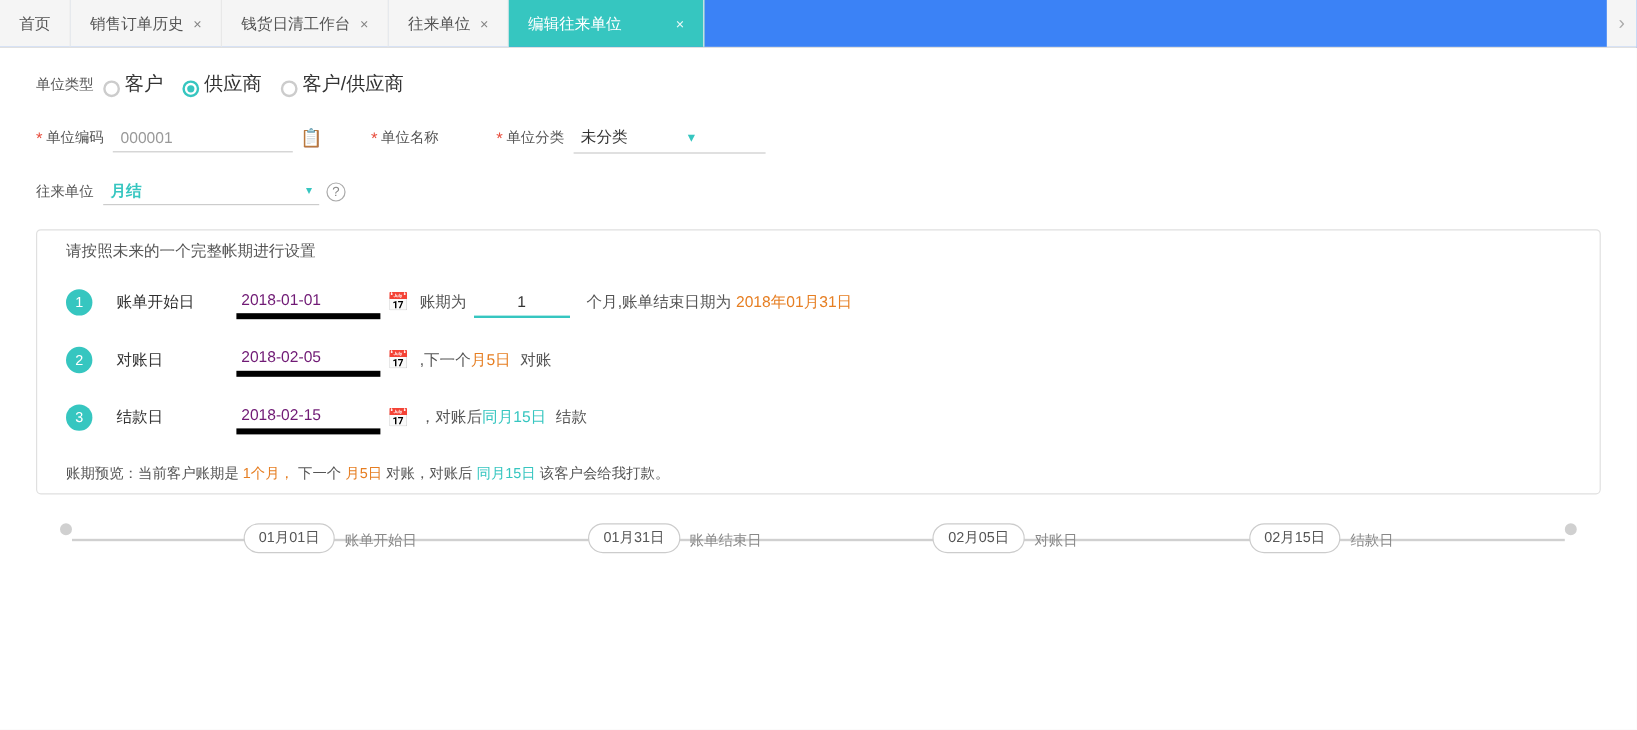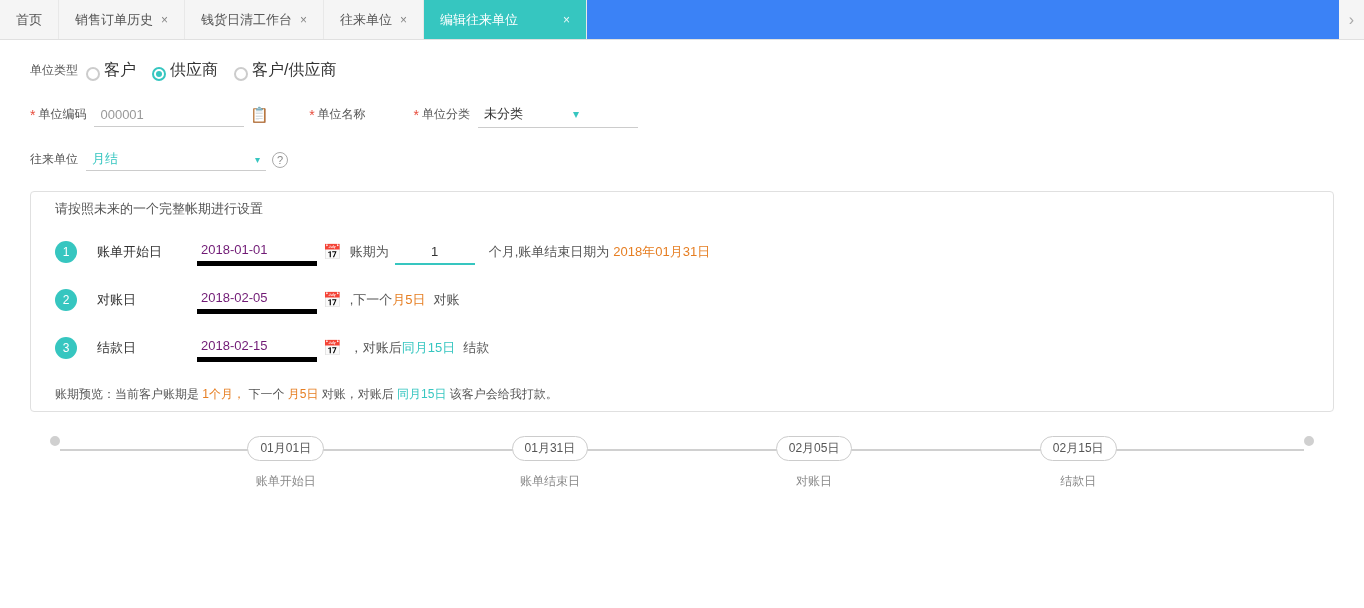--- a/index.html
+++ b/index.html
@@ -233,21 +233,21 @@
     .timeline-points {
       display: flex;
       align-items: flex-start;
       width: 100%;
       justify-content: space-between;
       position: relative;
       z-index: 1;
     }
     .timeline-point {
       display: flex;
-      flex-direction: column;
+      flex-direction: row;
       align-items: center;
       gap: 8px;
     }
     .timeline-dot {
       width: 14px;
       height: 14px;
       border-radius: 50%;
       border: 2px solid #ccc;
       background: #fff;
     }
@@ -286,20 +286,21 @@
       align-items: center;
       border-bottom: 1px solid #ccc;
       padding: 2px 6px;
       width: 180px;
       cursor: pointer;
     }
     .payment-select-value {
       color: #36c6c0;
       font-size: 13px;
       flex: 1;
+      font-weight: bold;
     }
     .payment-chevron {
       color: #36c6c0;
       font-size: 10px;
     }
   </style>
 </head>
 <body>
 
 <div class="tab-bar">

